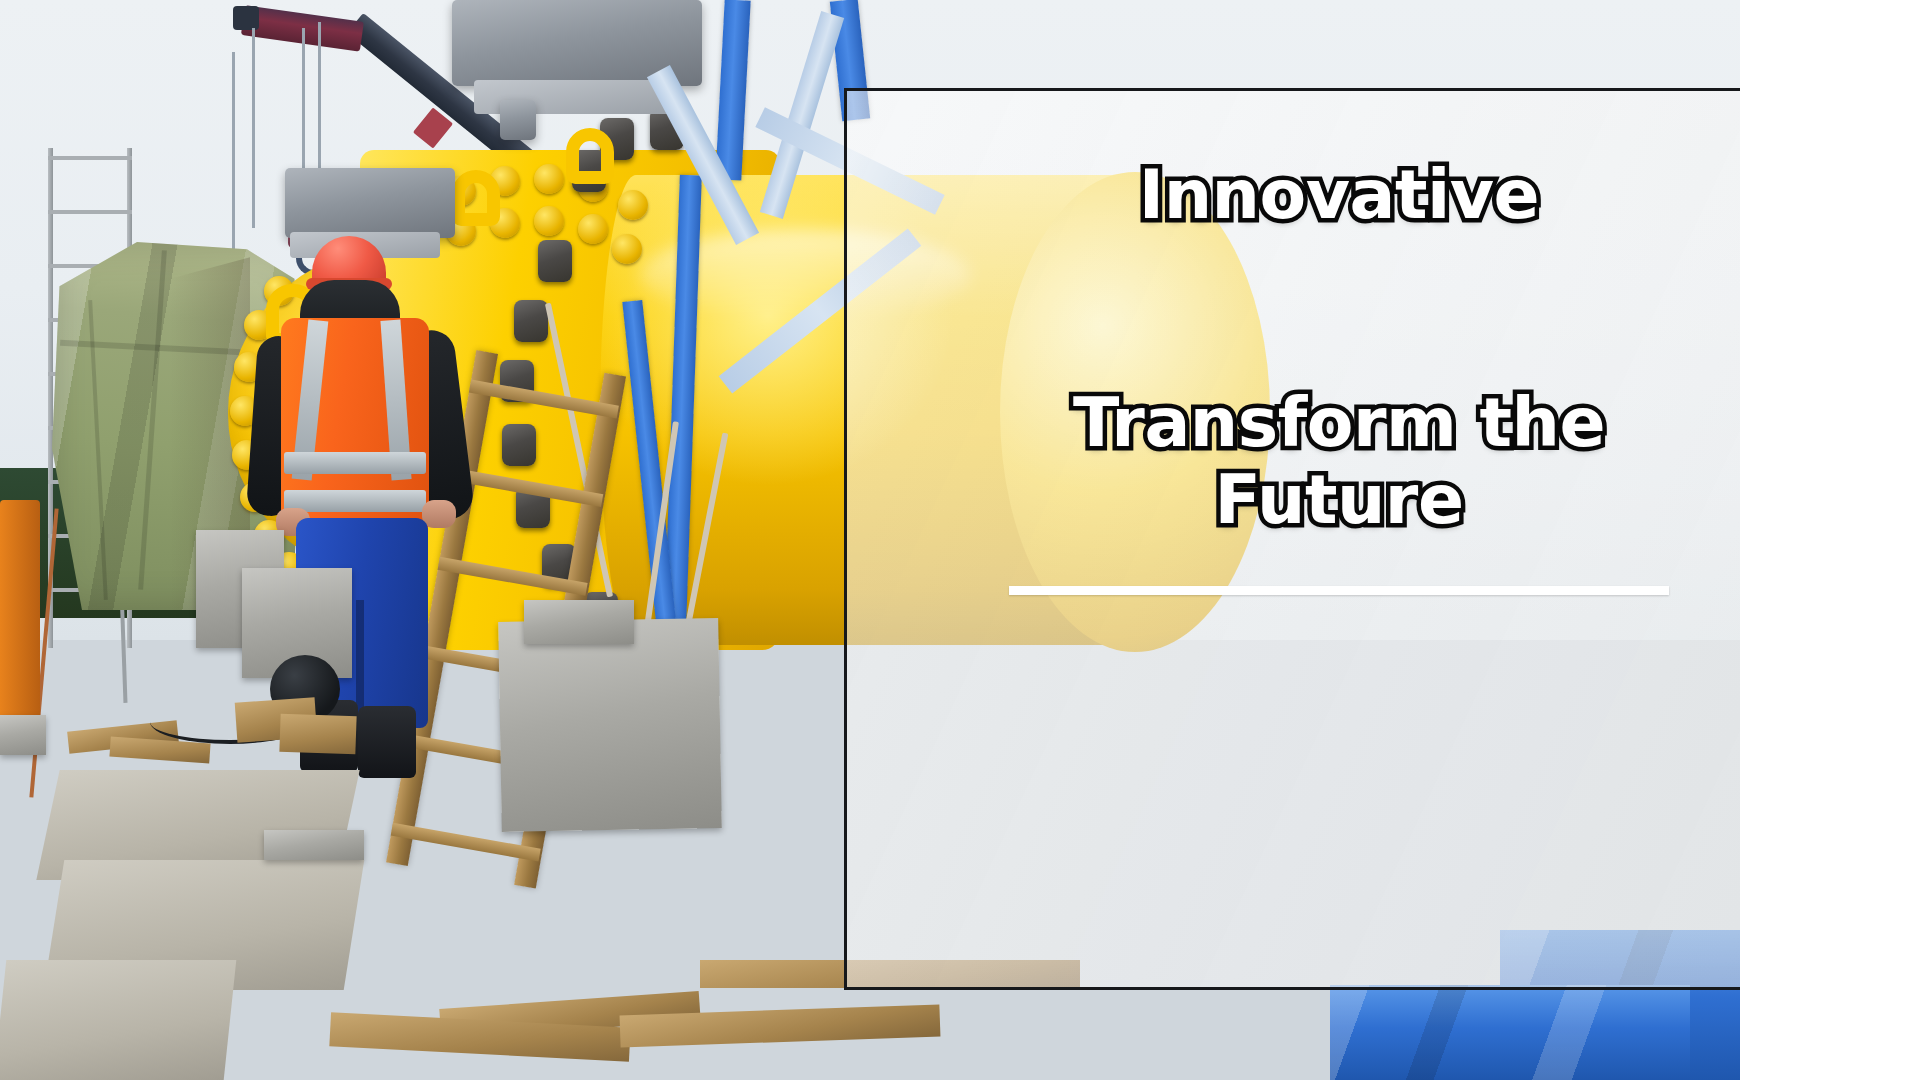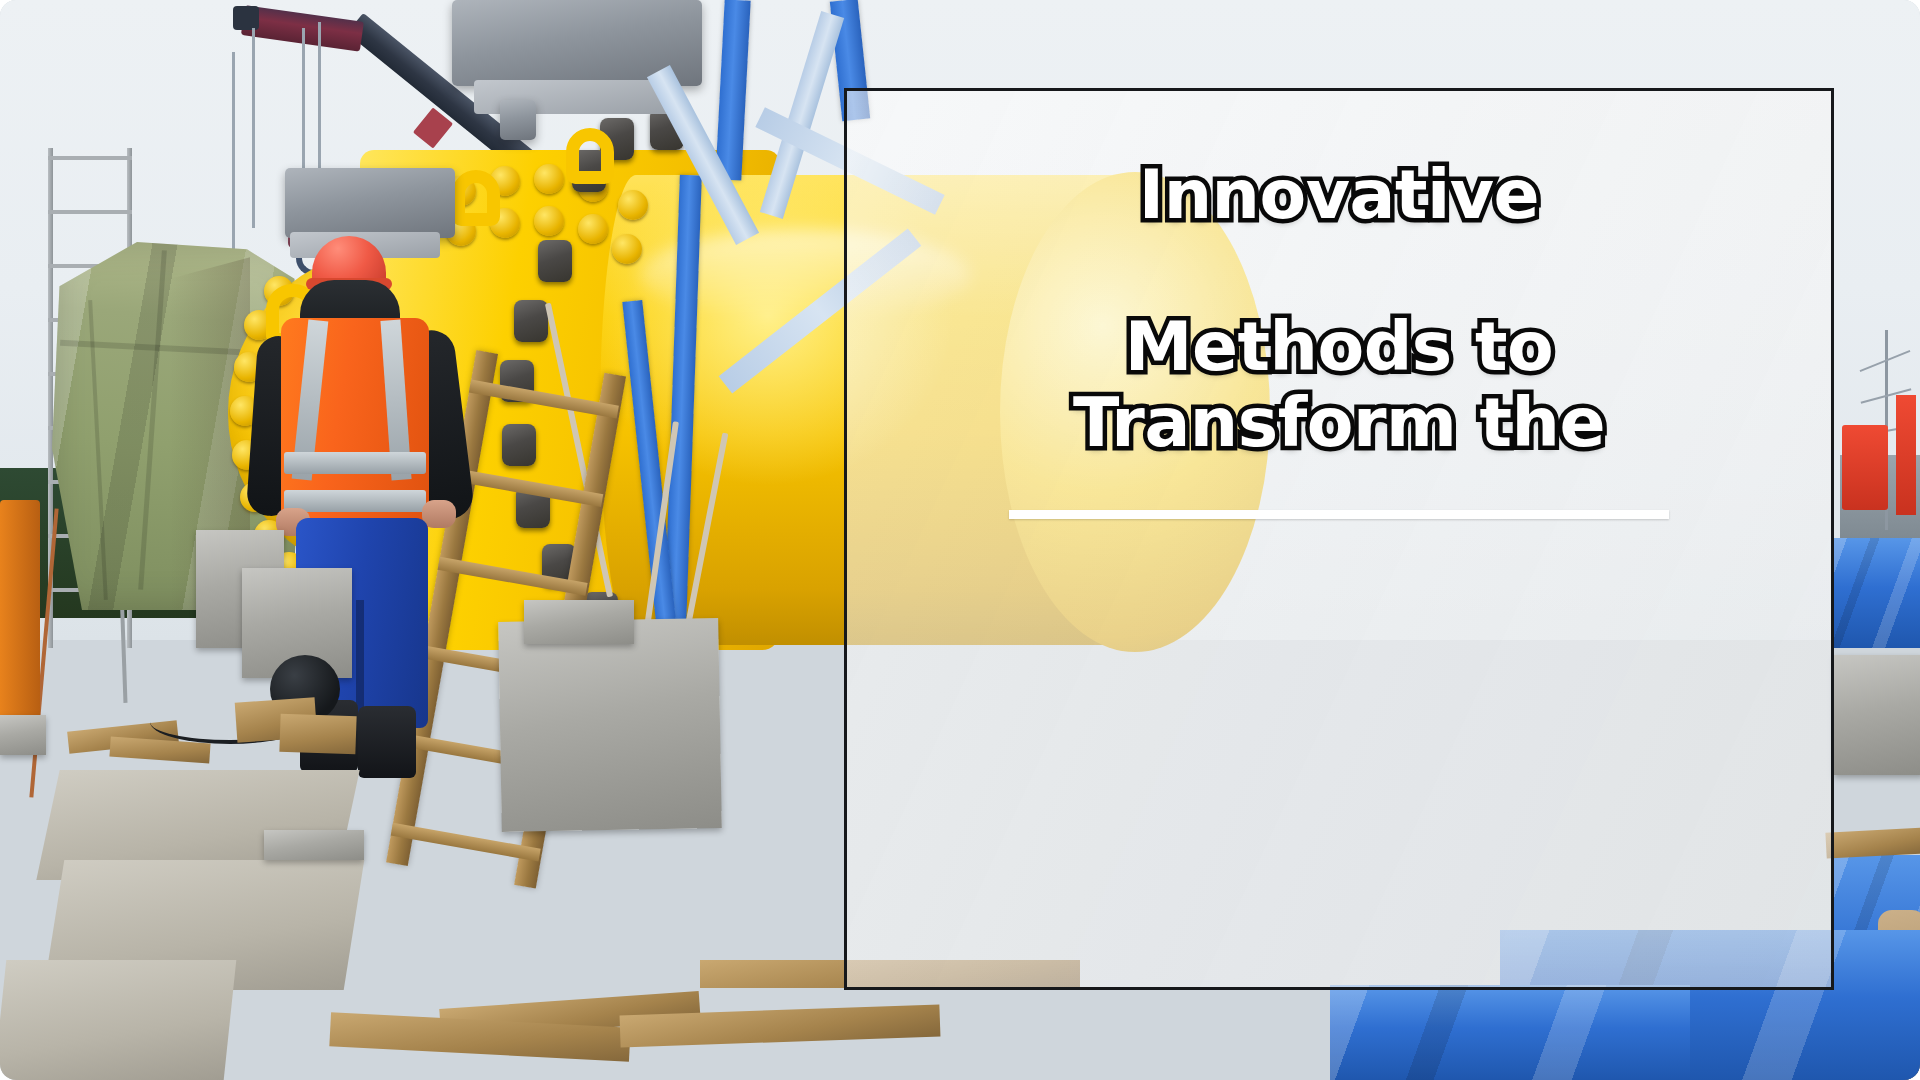--- a/index.html
+++ b/index.html
@@ -1,23 +1,22 @@
 <!DOCTYPE html>
 <html><head>
 <meta charset="utf-8">
 <style>
   * { margin:0; padding:0; box-sizing:border-box; }
   html,body { width:1920px; height:1080px; overflow:hidden; background:#ffffff; }
   body { font-family:"Liberation Sans", sans-serif; }
 
   #stage {
     position:relative;
-    width:1920px; height:1080px;
+    width:1740px; height:1080px;
     overflow:hidden;
-    border-radius:16px;
   }
 
   
   .photo { position:absolute; inset:0; overflow:hidden; background:#cfd6dc; }
 
   
   .sky {
     position:absolute; left:0; top:0; width:1920px; height:640px;
     background:linear-gradient(180deg,#edf1f4 0%,#e9eef2 45%,#e3e9ee 75%,#dce3e8 100%);
   }
@@ -528,22 +527,23 @@
 
     <div class="blue-tarp" style="left:1500px; top:930px; width:440px; height:150px;"></div>
     <div class="blue-tarp" style="left:1330px; top:985px; width:360px; height:95px;"></div>
   </div>
 
   <div class="panel">
 
     <h1 class="title">
       <span>Innovative</span><br>
       <br>
-      <span>Methods to</span><br>
+      <br>
       <span>Transform the</span><br>
+      <span>Future</span>
     </h1>
 
     <div class="divider"></div>
 
 
   </div>
 
 </div>
 
 </body></html>

